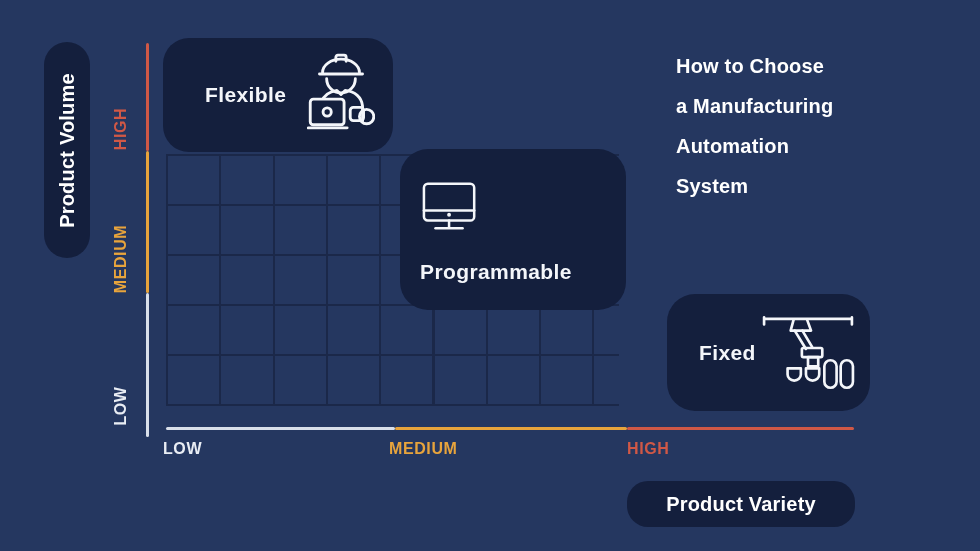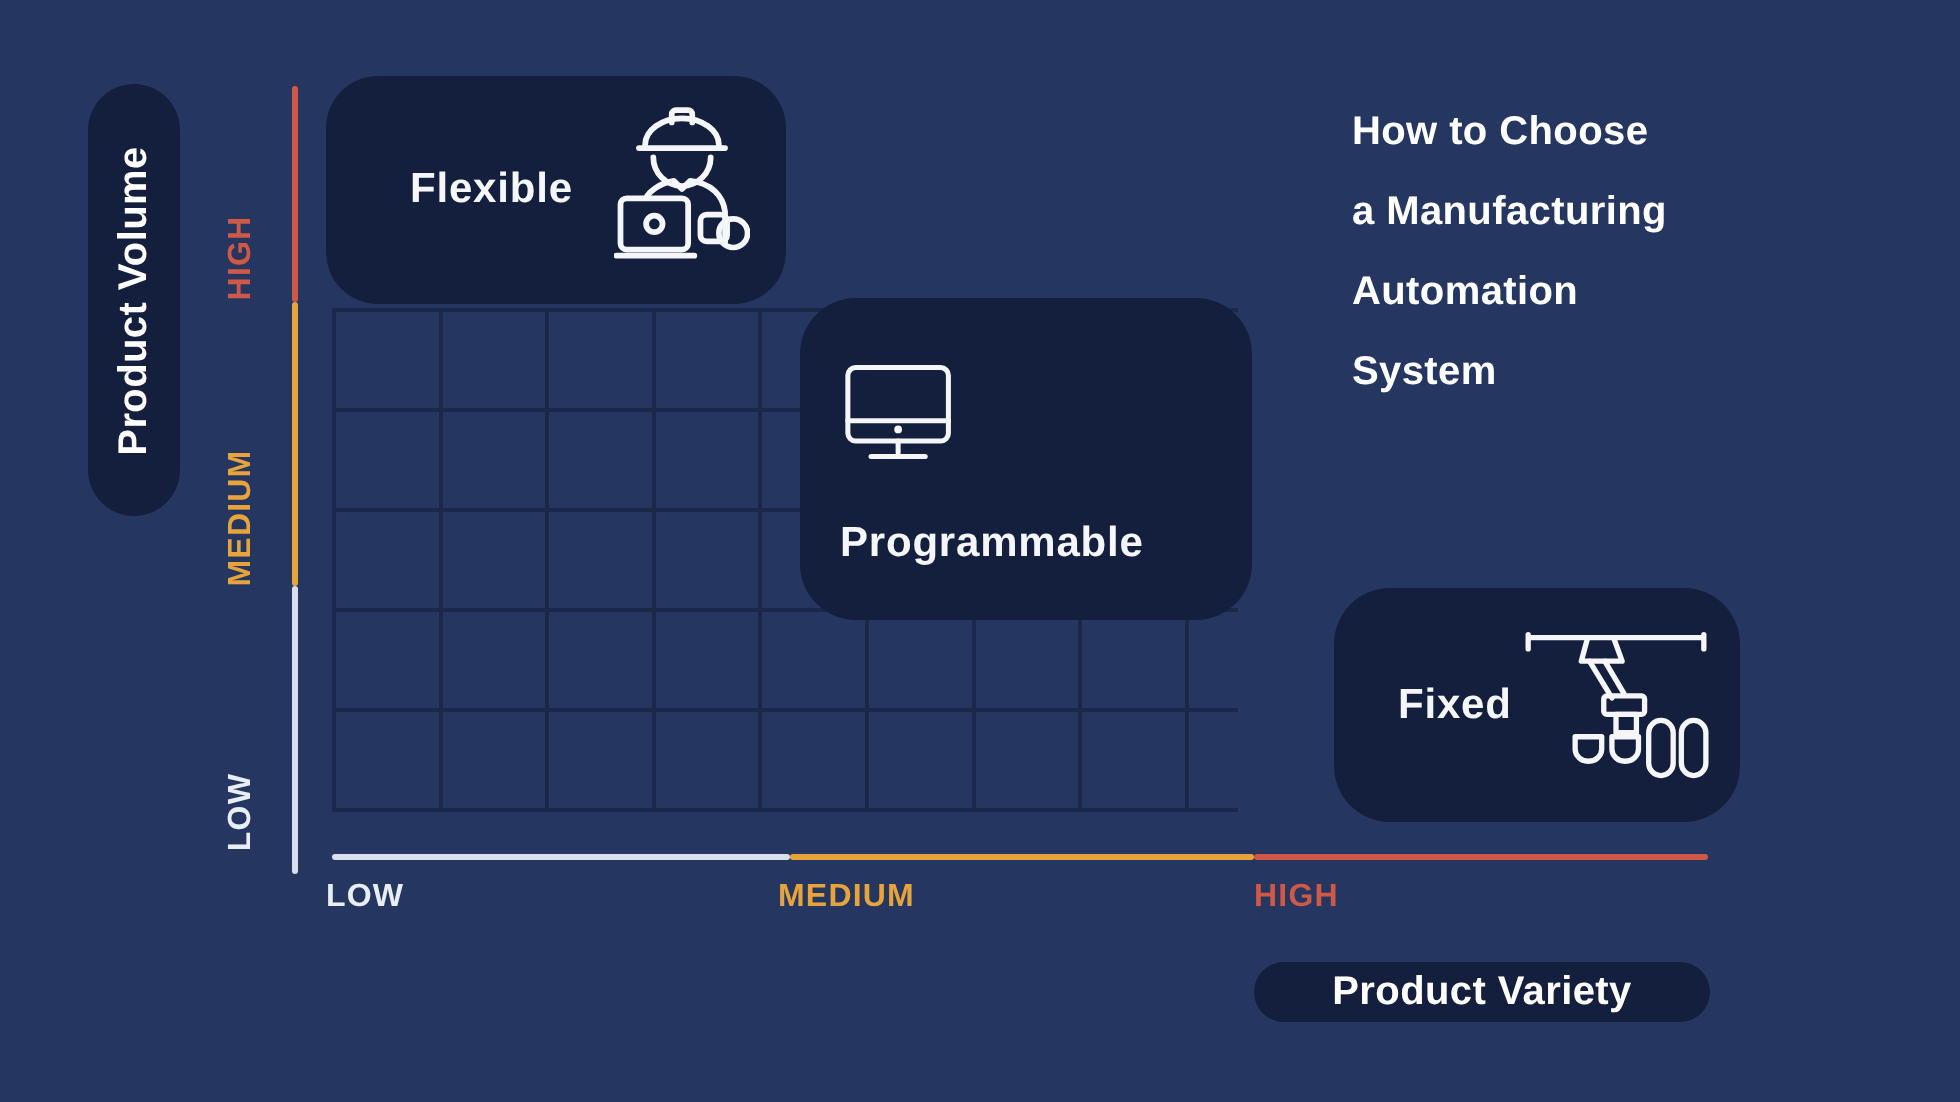--- a/index.html
+++ b/index.html
@@ -14,21 +14,21 @@
     overflow:hidden;
   }
   
   .pill{
     position:absolute;
     background:var(--card);
     border-radius:23px;
     display:flex;align-items:center;justify-content:center;
   }
   .pill-y{left:44px;top:42px;width:46px;height:216px;}
-  .pill-x{left:627px;top:481px;width:228px;height:30px;border-radius:21px;}
+  .pill-x{left:627px;top:481px;width:228px;height:46px;border-radius:21px;}
   .pill-text{
     color:#fff;font-weight:bold;font-size:20px;letter-spacing:.2px;white-space:nowrap;
   }
   .pill-y .pill-text{transform:rotate(-90deg);}
   
   .yaxis-seg{position:absolute;left:146px;width:3px;border-radius:2px;}
   .yaxis-high{top:43px;height:108px;background:var(--high);}
   .yaxis-medium{top:151px;height:142px;background:var(--medium);}
   .yaxis-low{top:293px;height:144px;background:var(--low);}
   .xaxis-seg{position:absolute;top:427px;height:3px;border-radius:2px;}

